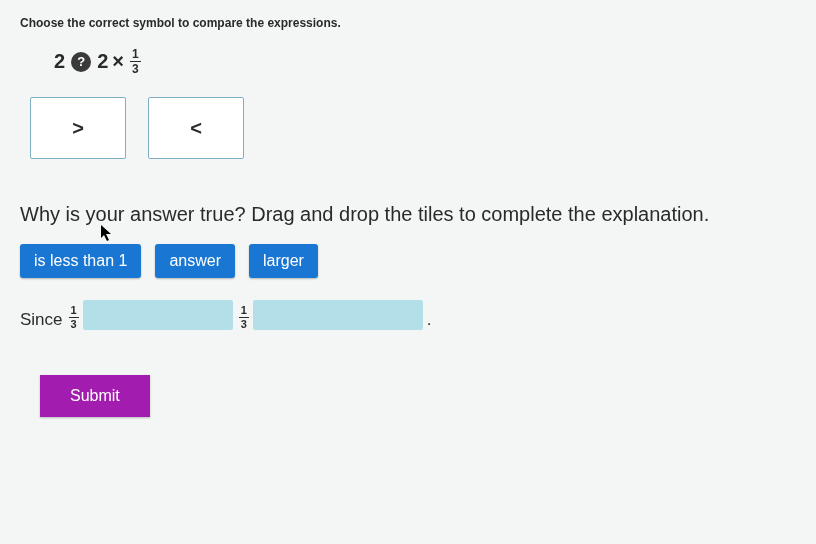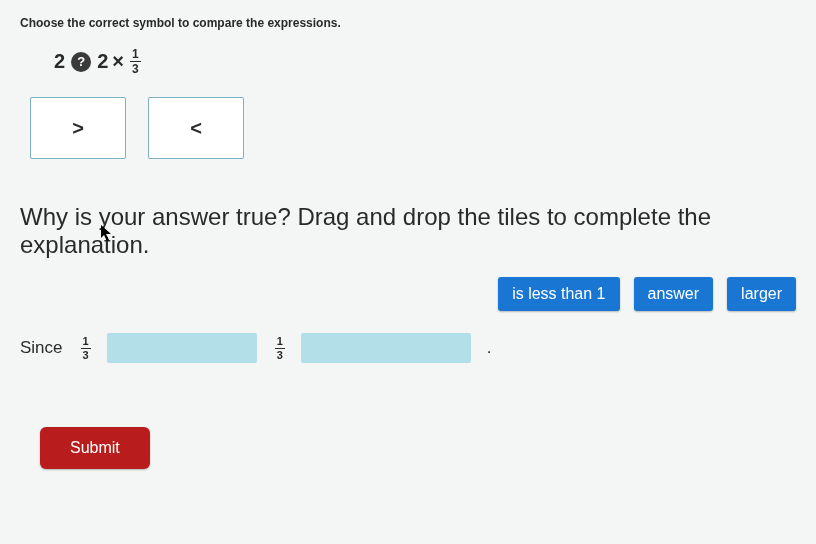--- a/index.html
+++ b/index.html
@@ -60,69 +60,68 @@
       background: #fff;
       border-radius: 2px;
       display: flex;
       align-items: center;
       justify-content: center;
       font-size: 20px;
       font-weight: 700;
       cursor: grab;
     }
     .why-prompt {
-      font-size: 24px;
+      font-size: 20px;
       font-weight: 500;
       margin-bottom: 18px;
       margin-top: 24px;
     }
     .tiles-row {
       display: flex;
       gap: 14px;
       margin-bottom: 22px;
       flex-wrap: wrap;
-      justify-content: flex-end;
     }
     .blue-tile {
       background: #1976d2;
       color: #fff;
       padding: 8px 14px;
       border-radius: 3px;
       font-size: 16px;
       font-weight: 500;
       cursor: grab;
       box-shadow: 0 1px 2px rgba(0,0,0,0.25);
     }
     .sentence {
       display: flex;
-      align-items: center;
+      align-items: flex-end;
       flex-wrap: wrap;
-      gap: 16px;
+      gap: 4px;
       font-size: 17px;
-      margin-bottom: 64px;
+      margin-bottom: 45px;
     }
     .sentence .text { font-weight: 500; }
     .drop-zone {
       display: inline-block;
       min-width: 150px;
       height: 30px;
       background: #b3e0e8;
       border-radius: 2px;
       vertical-align: middle;
     }
     .drop-zone.wide { min-width: 170px; }
     .sentence .fraction { font-size: 11px; }
     .submit-btn {
-      background: #b91c1c;
+      background: #a21caf;
       color: #fff;
       border: none;
       padding: 12px 30px;
       font-size: 16px;
       font-weight: 500;
-      border-radius: 6px;
+      border-radius: 0;
       cursor: pointer;
       box-shadow: 0 1px 2px rgba(0,0,0,0.25);
       margin-left: 20px;
     }
     .cursor-icon {
       position: absolute;
       left: 100px;
       top: 224px;
       font-size: 16px;
       color: #000;

